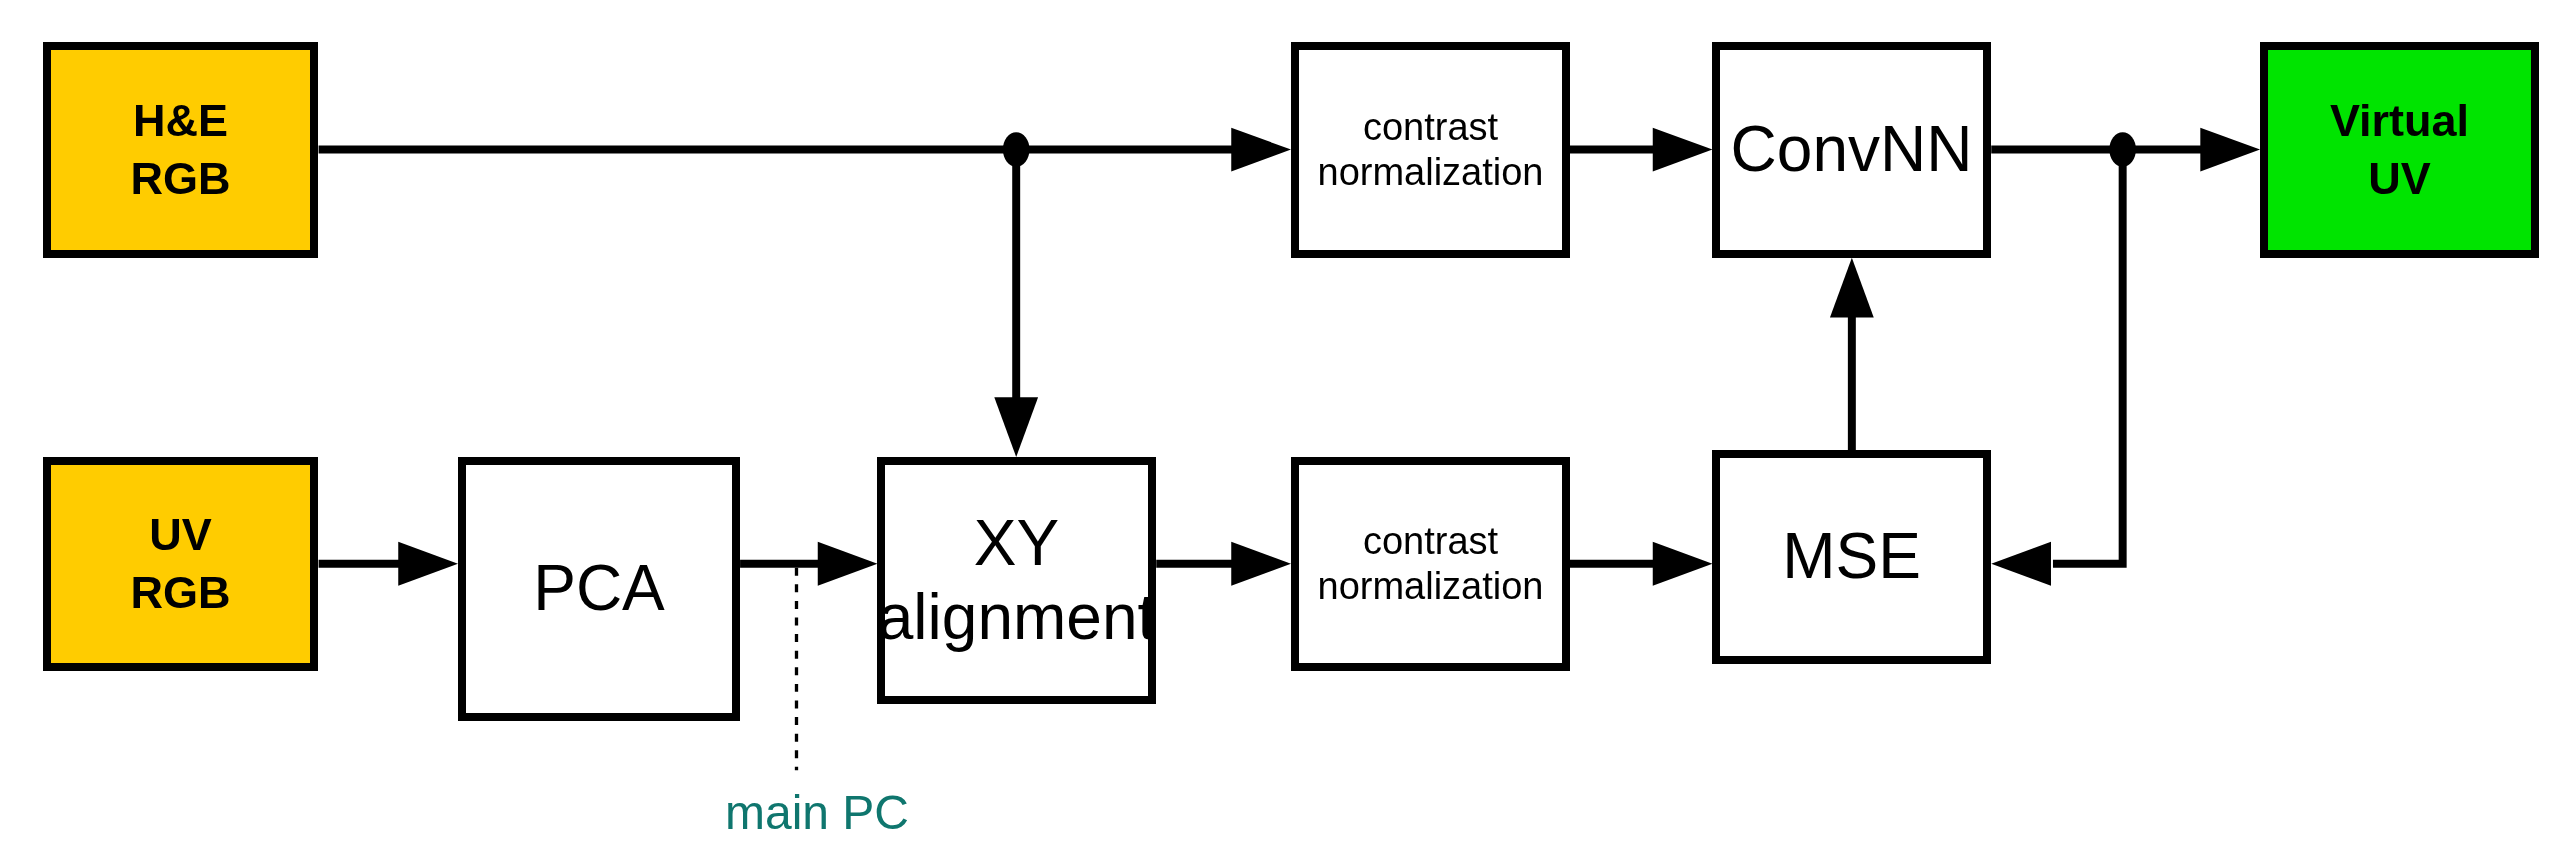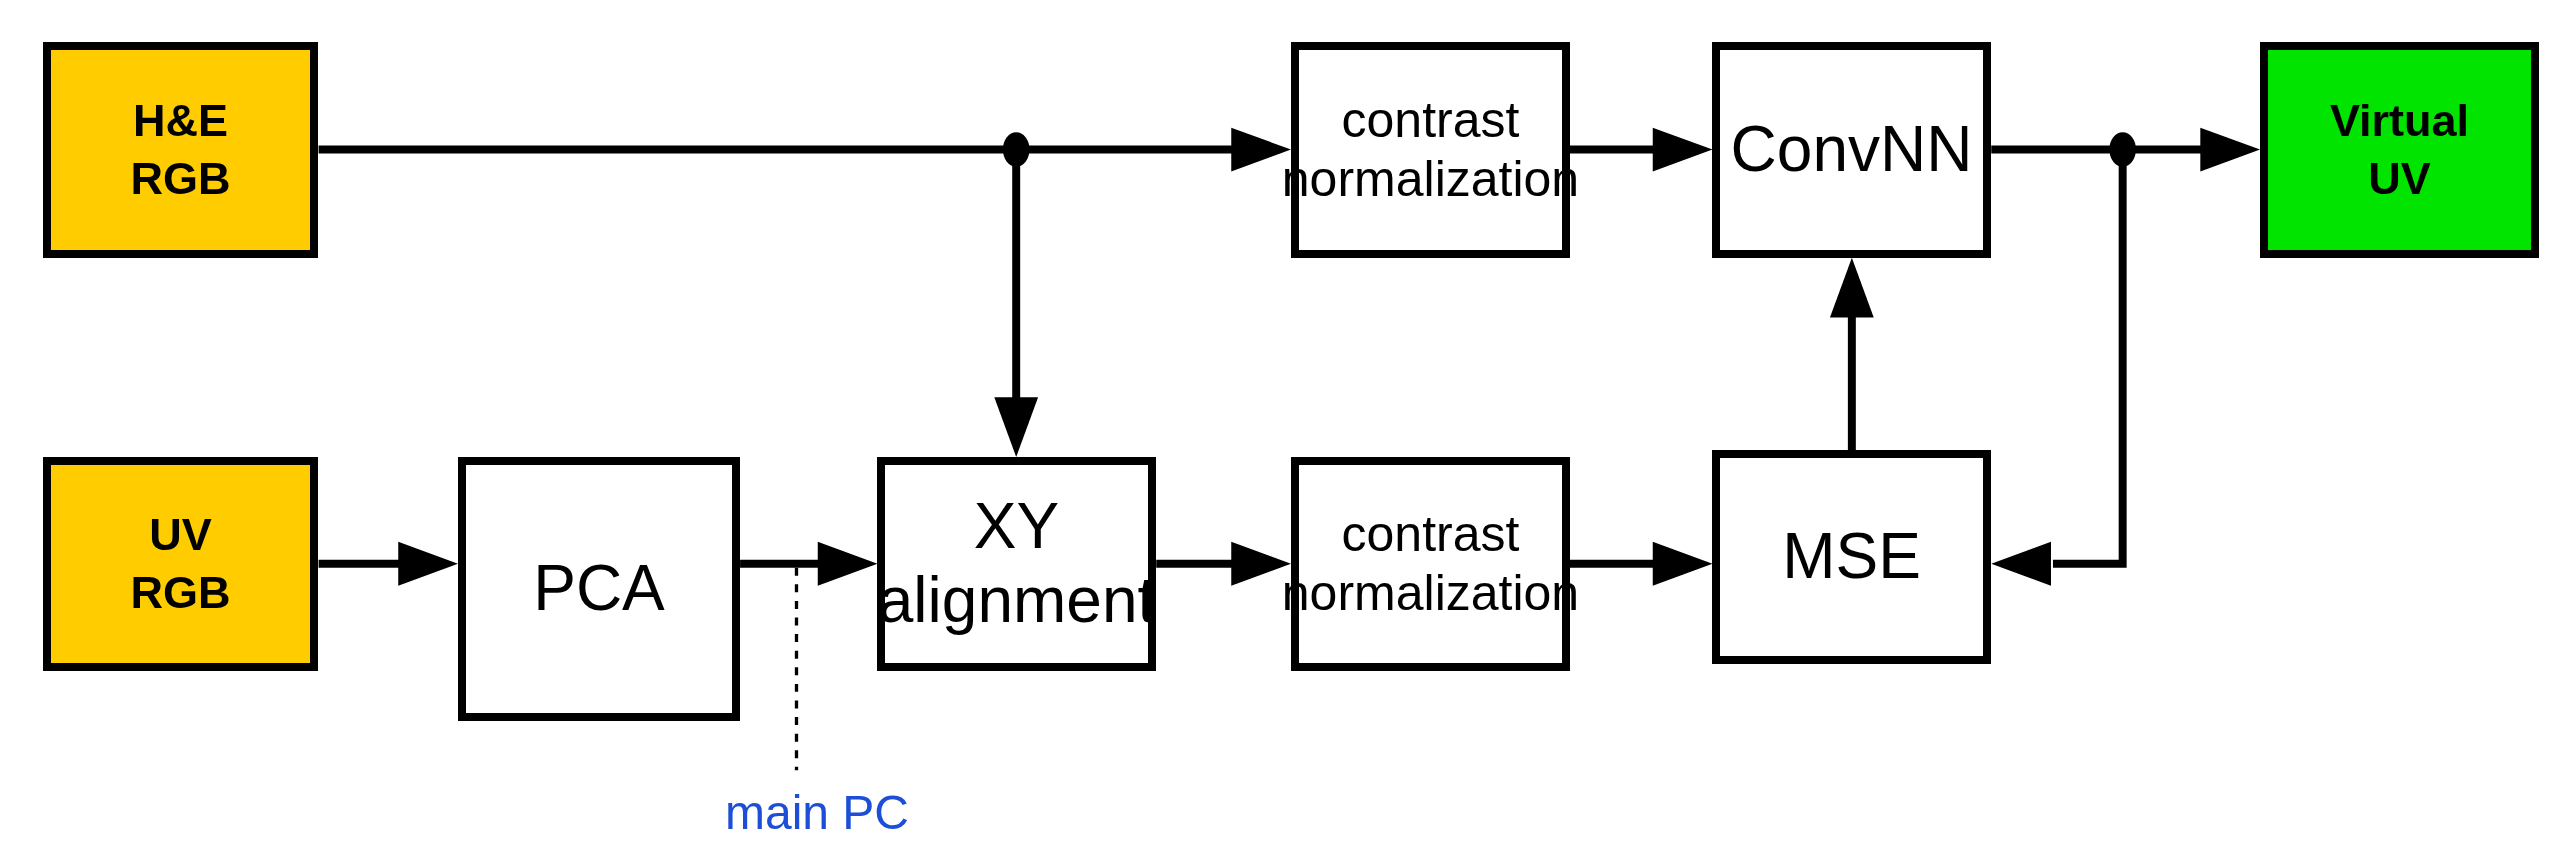--- a/index.html
+++ b/index.html
@@ -19,30 +19,30 @@
     border: 8px solid #000000;
     background: #ffffff;
     display: flex;
     align-items: center;
     justify-content: center;
     text-align: center;
     color: #000000;
   }
   .node .lbl { white-space: pre-line; }
   .node.big .lbl   { font-size: 64px; line-height: 1.15; }
-  .node.small .lbl { font-size: 50px; line-height: 1.18; }
+  .node.small .lbl { font-size: 38px; line-height: 1.18; }
   .node.io .lbl    { font-size: 45px; line-height: 1.30; font-weight: bold; }
   .annotation {
     position: absolute;
     left: 714px;
     top: 785px;
     width: 206px;
     text-align: center;
     font-size: 48px;
-    color: #1d4ed8;
+    color: #0f766e;
   }
 </style>
 </head>
 <body>
 
 <div class="canvas">
 
   <svg class="connectors" viewBox="0 0 3881 1301" xmlns="http://www.w3.org/2000/svg">
     <g stroke="#000000" stroke-width="12" fill="none">
       <path d="M480 225 L1860 225"></path>
@@ -80,21 +80,21 @@
 
   <div class="node io" style="left: 43px; top: 457px; width: 275px; height: 214px; background-color: rgb(255, 204, 0);">
     <span class="lbl">UV
 RGB</span>
   </div>
 
   <div class="node big" style="left:458px;  top:457px; width:282px; height:264px;">
     <span class="lbl">PCA</span>
   </div>
 
-  <div class="node big" style="left:877px; top:457px; width:279px; height:214px;">
+  <div class="node big" style="left:877px; top:457px; width:279px; height:247px;">
     <span class="lbl">XY
 alignment</span>
   </div>
 
   <div class="node small" style="left:1291px; top:42px;  width:279px; height:216px;">
     <span class="lbl">contrast
 normalization</span>
   </div>
 
   <div class="node small" style="left:1291px; top:457px; width:279px; height:214px;">

